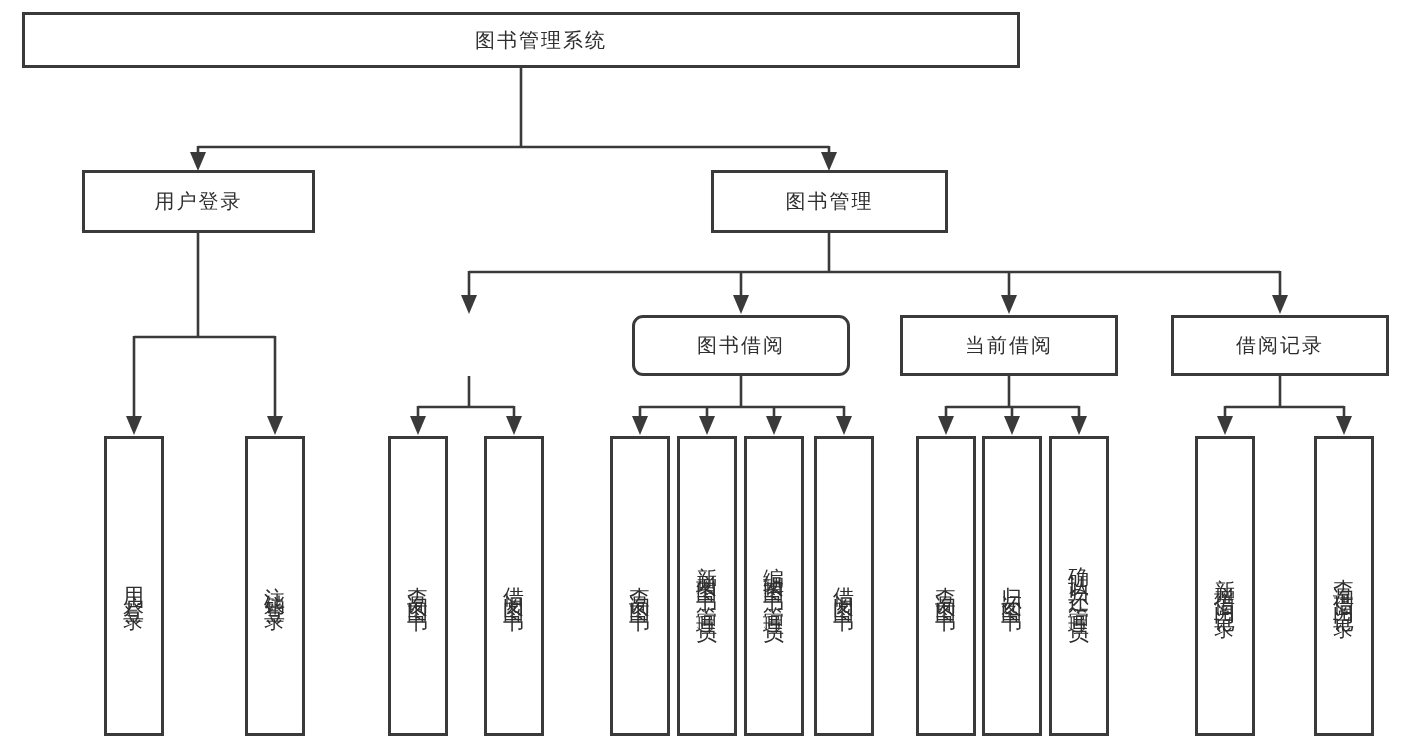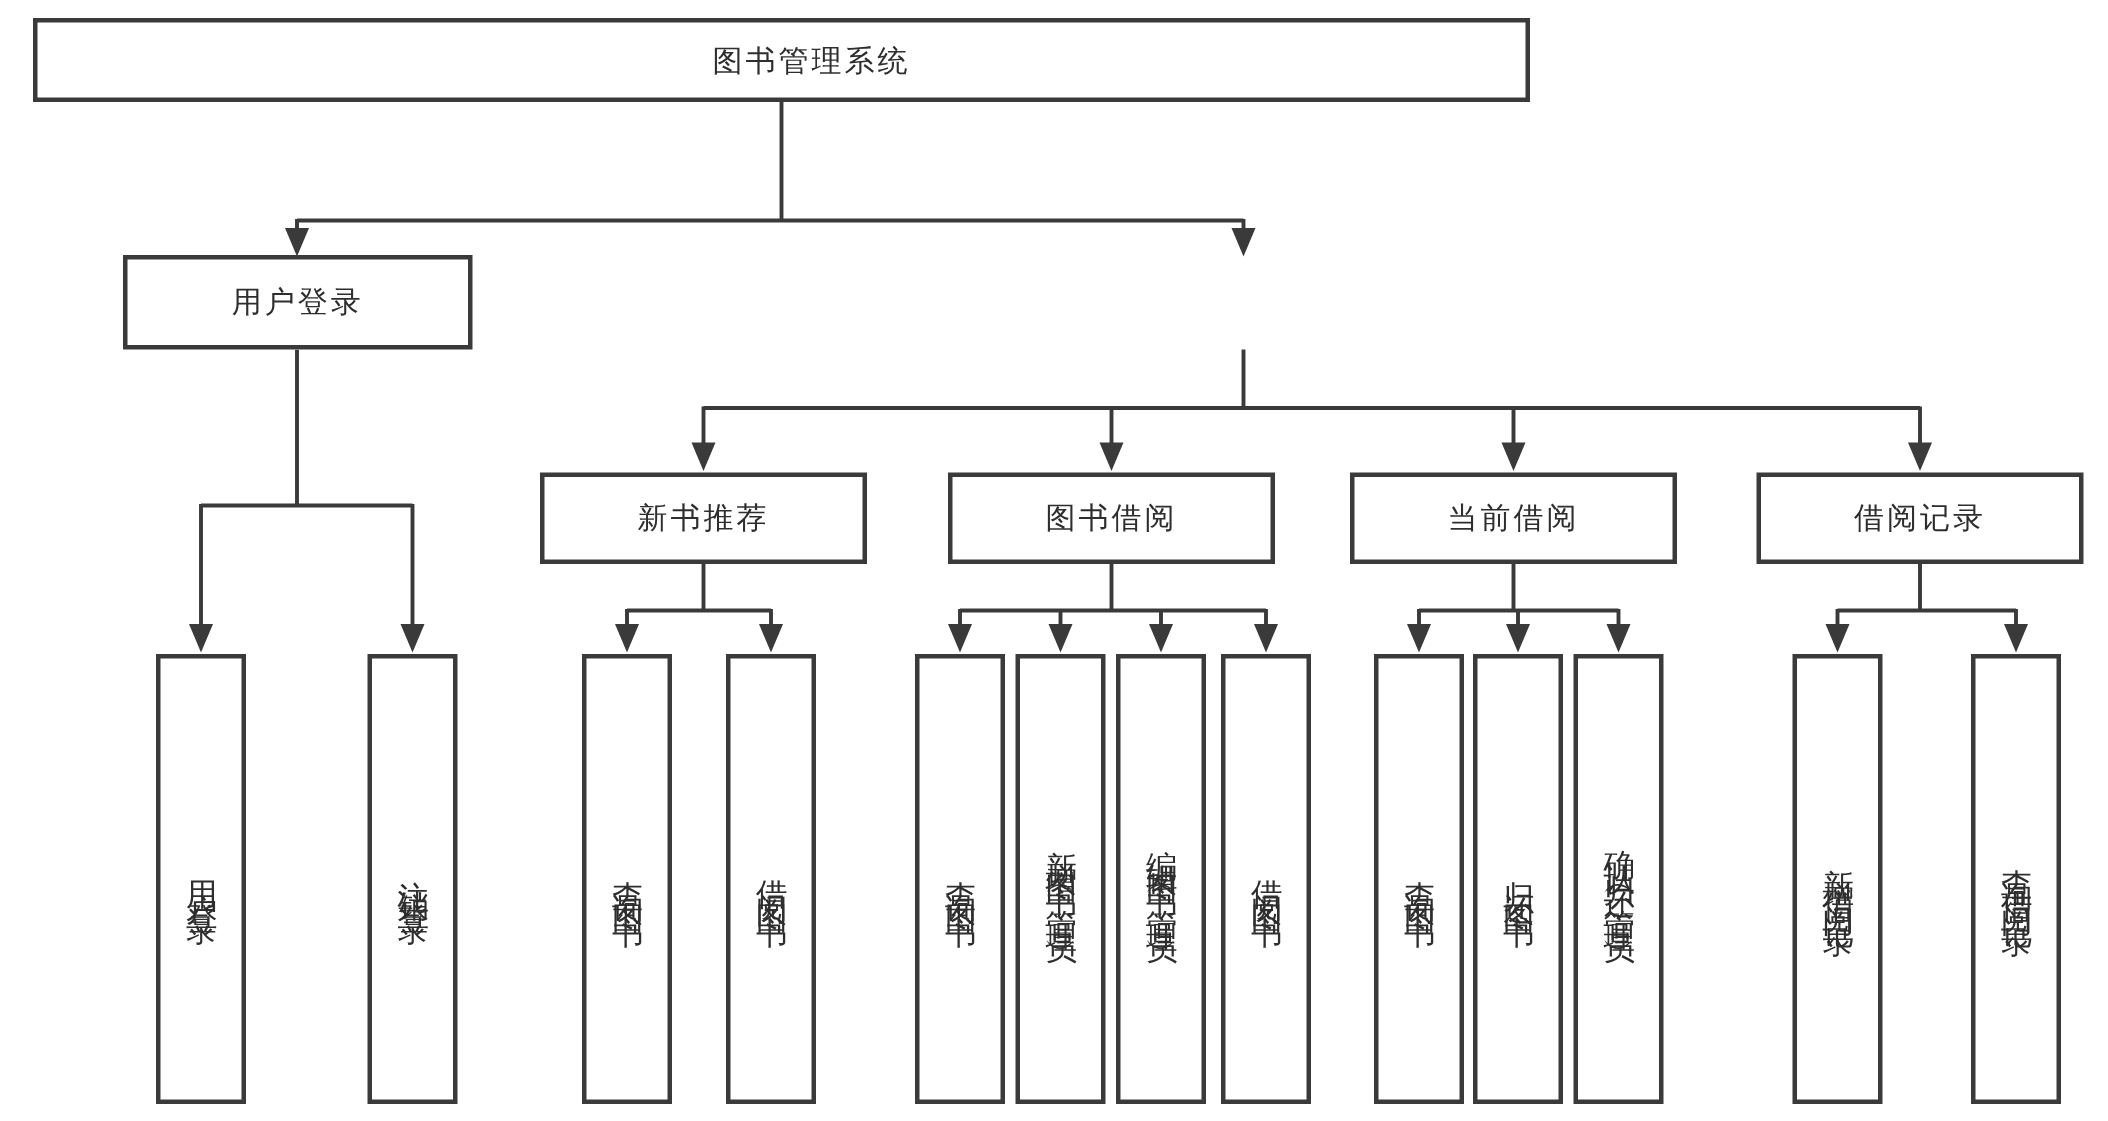--- a/index.html
+++ b/index.html
@@ -91,23 +91,23 @@
       <polygon points="1004,416 1020,416 1012,435"></polygon>
       <polygon points="1071,416 1087,416 1079,435"></polygon>
       <polygon points="1217,416 1233,416 1225,435"></polygon>
       <polygon points="1336,416 1352,416 1344,435"></polygon>
     </g>
   </svg>
 
   <div class="node" style="left:22px; top:12px; width:998px; height:56px;padding-left:40px;">图书管理系统</div>
 
   <div class="node" style="left:82px; top:170px; width:233px; height:63px;">用户登录</div>
+  <div class="node" style="left:711px; top:170px; width:237px; height:63px;">图书管理</div>
 
-  <div class="node" style="left:360px; top:315px; width:218px; height:61px;">新书推荐</div>
-  <div class="node" style="left:632px; top:315px; width:218px; height:61px;">图书借阅</div>
+  <div class="node" style="left:632px; top:315px; width:218px; height:61px;border-radius:11px;">图书借阅</div>
   <div class="node" style="left:900px; top:315px; width:218px; height:61px;">当前借阅</div>
   <div class="node" style="left:1171px; top:315px; width:218px; height:61px;">借阅记录</div>
 
   <div class="node leaf" style="left:104px; top:436px; width:60px; height:300px;">用户登录</div>
   <div class="node leaf" style="left:245px; top:436px; width:60px; height:300px;">注销登录</div>
 
   <div class="node leaf" style="left:388px; top:436px; width:60px; height:300px;">查询图书</div>
   <div class="node leaf" style="left:484px; top:436px; width:60px; height:300px;">借阅图书</div>
 
   <div class="node leaf" style="left:610px; top:436px; width:60px; height:300px;">查询图书</div>

